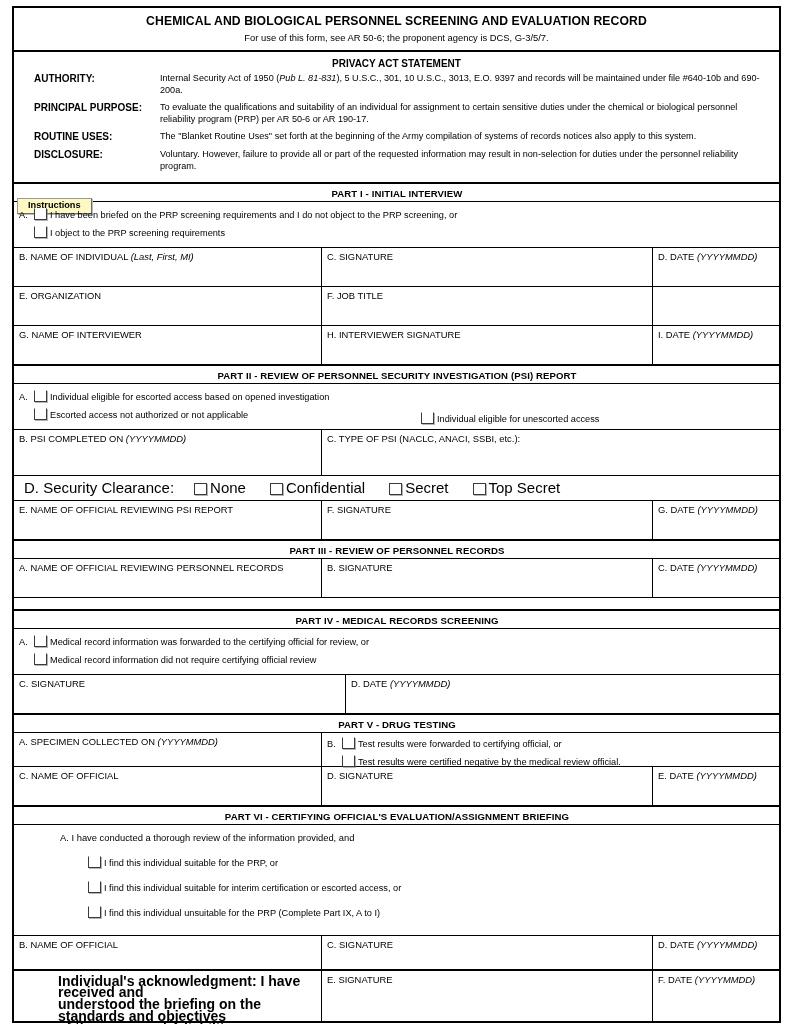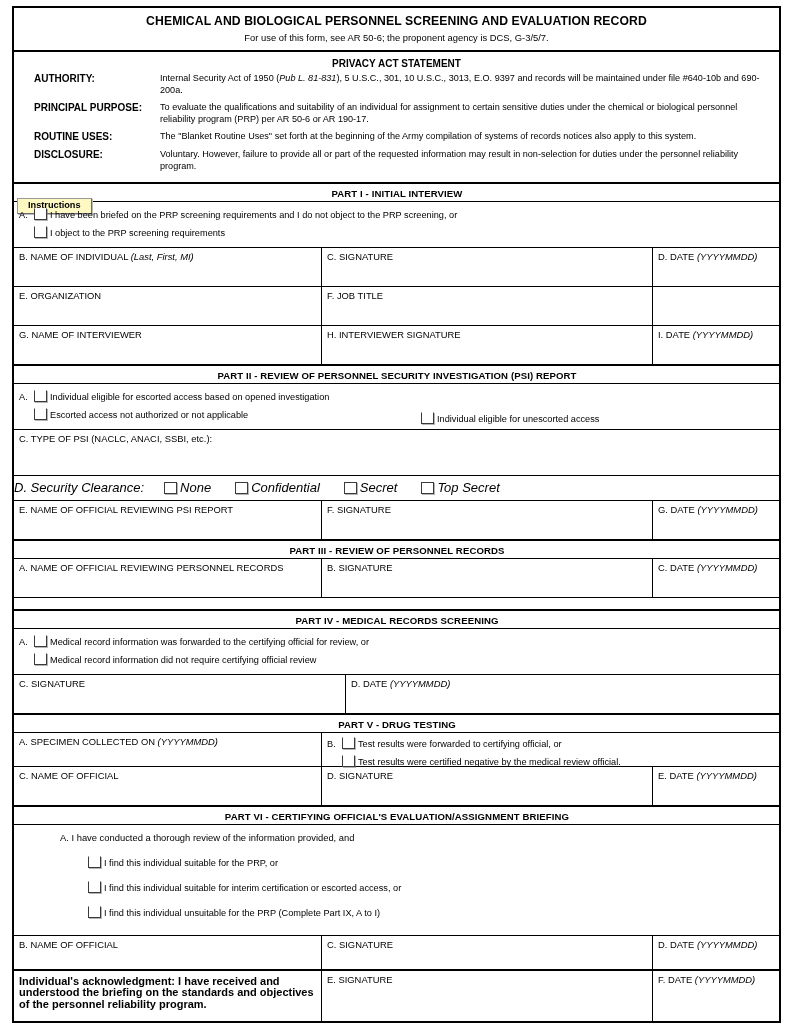--- a/index.html
+++ b/index.html
@@ -77,32 +77,32 @@
   .cb.full{border-top:1px solid #3a3a3a;}
 
   .opt-line{font-size:9.2px;line-height:15px;padding:2px 0 1px 0;white-space:nowrap;}
   .opt-line .ltr{display:inline-block;width:13px;}
   .opt-indent{padding-left:13px;}
   .blk{padding:4px 0 5px 5px;}
 
   
   .flabel{font-size:9.4px;line-height:12px;white-space:nowrap;}
   .flabel i{font-style:italic;}
-  .fbold{font-size:11px;font-weight:bold;line-height:11.8px;}
+  .fbold{font-size:14px;font-weight:bold;line-height:11.8px;margin-left:39px;}
 
   .h38{height:38px;}
   .h33{height:33px;}
   .h45{height:45px;}
   .h50{height:50px;}
   .spacer{height:11px;border-top:1px solid #000;}
 
   
   .opt-abs{position:absolute;left:405px;top:4px;font-size:9.2px;line-height:15px;white-space:nowrap;margin-top:24px;}
 
-  .clr-row{font-size:13px;line-height:16px;padding:4px 0 4px 0;white-space:nowrap;font-style:italic;}
+  .clr-row{font-size:15px;line-height:16px;padding:4px 0 4px 10px;white-space:nowrap;}
   .clr-row .sp{display:inline-block;width:18px;}
   .clr-row .sp2{display:inline-block;width:22px;}
 </style>
 </head>
 <body>
 
 <div class="page">
   <div class="form">
 
     <div class="row first">
@@ -202,20 +202,23 @@
           <span class="ltr">A.</span><span class="cb"></span><span>Individual eligible for escorted access based on opened investigation</span>
           <span class="opt-abs"><span class="cb"></span><span>Individual eligible for unescorted access</span></span>
         </div>
         <div class="opt-line opt-indent">
           <span class="cb"></span><span>Escorted access not authorized or not applicable</span>
         </div>
       </div>
     </div>
 
     <div class="row">
+      <div class="cell c-name h45">
+        <div class="flabel"><span>B. PSI COMPLETED ON </span><i>(YYYYMMDD)</i></div>
+      </div>
       <div class="cell h45" style="width:458px">
         <div class="flabel">C. TYPE OF PSI (NACLC, ANACI, SSBI, etc.):</div>
       </div>
     </div>
 
     <div class="row">
       <div class="cell c-full clr-row">
         <span>D. Security Clearance:</span><span class="sp"></span><span class="cb full"></span><span>None</span><span class="sp2"></span><span class="cb full"></span><span>Confidential</span><span class="sp2"></span><span class="cb full"></span><span>Secret</span><span class="sp2"></span><span class="cb full"></span><span>Top Secret</span>
       </div>
     </div>

